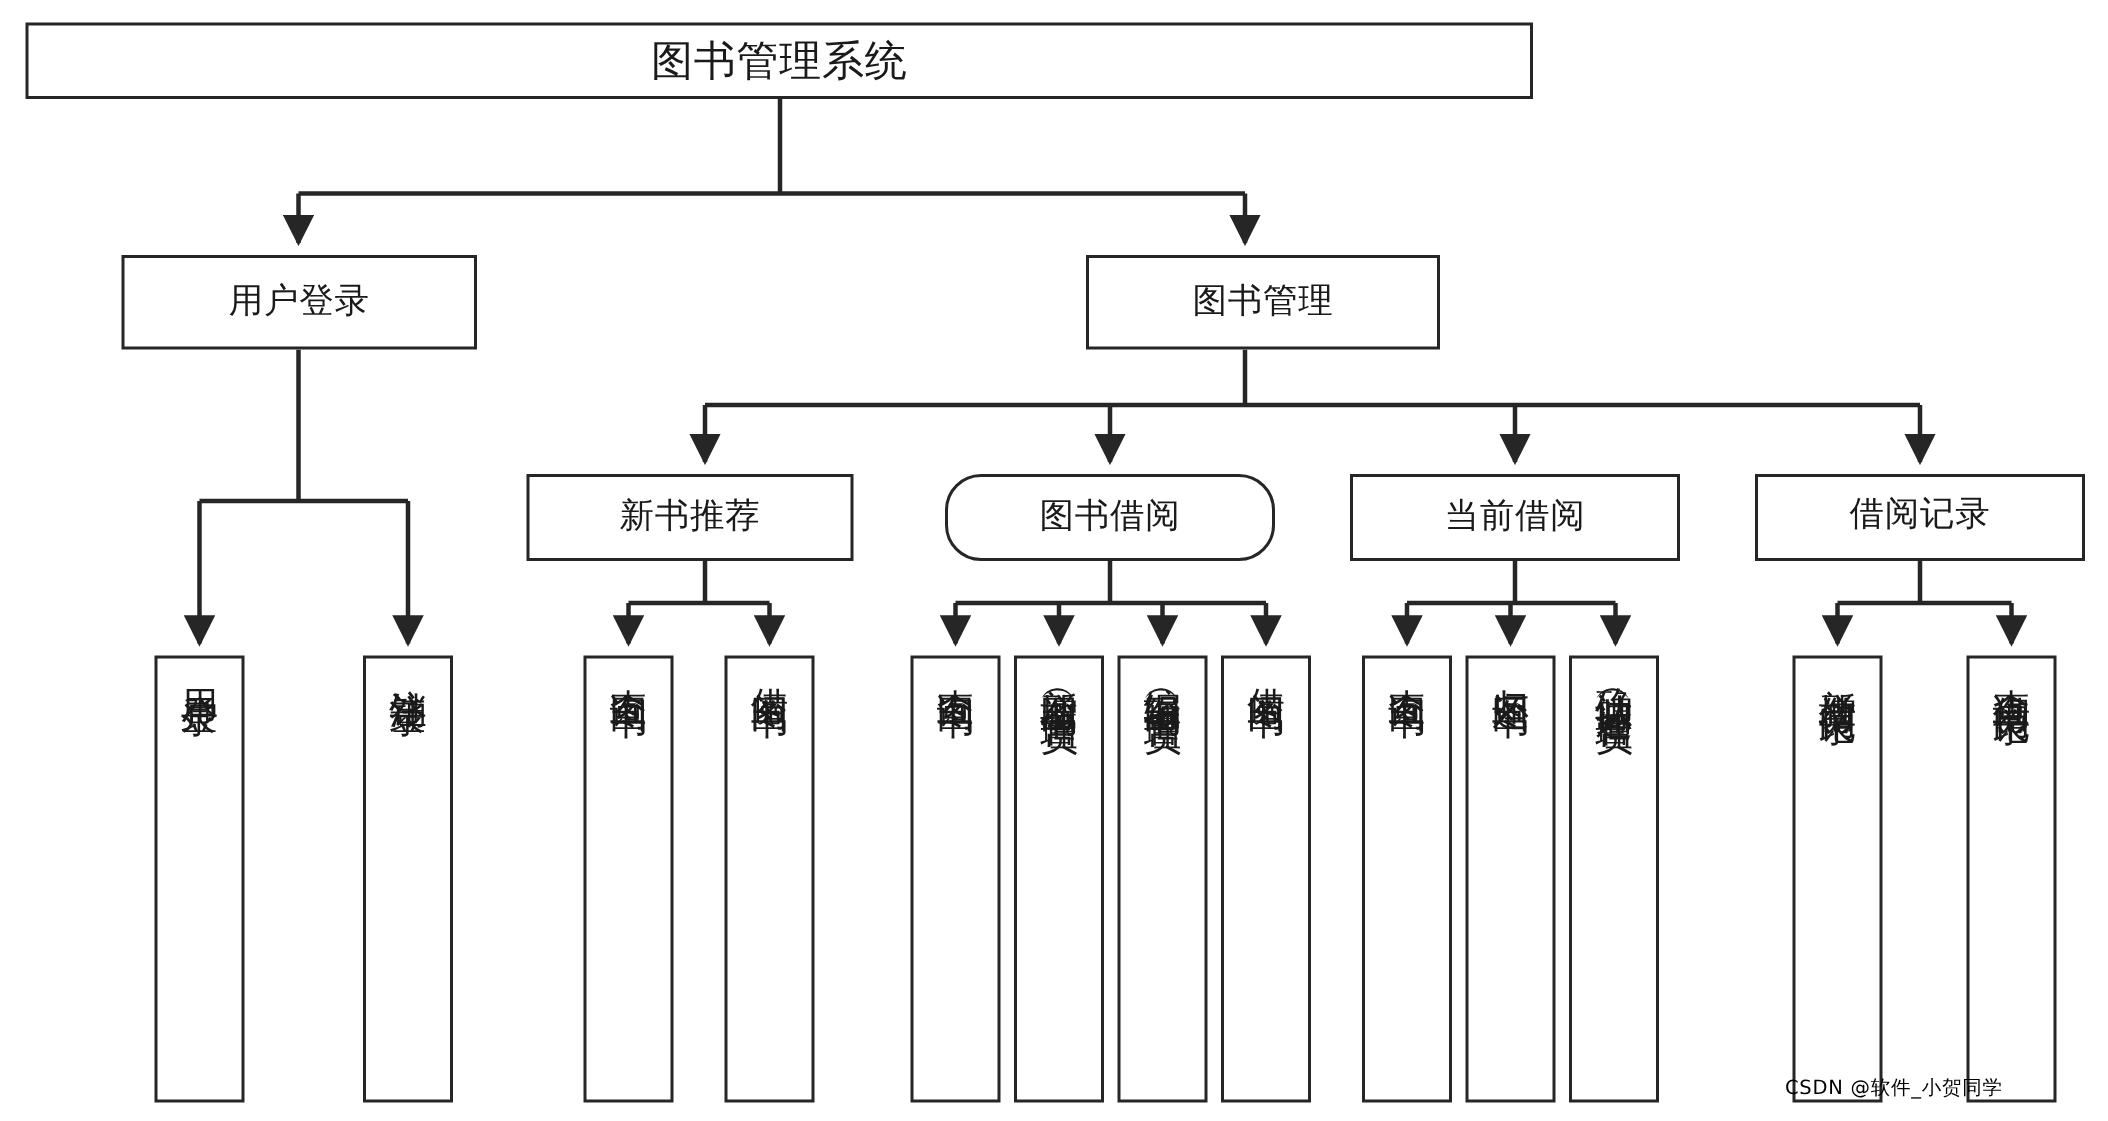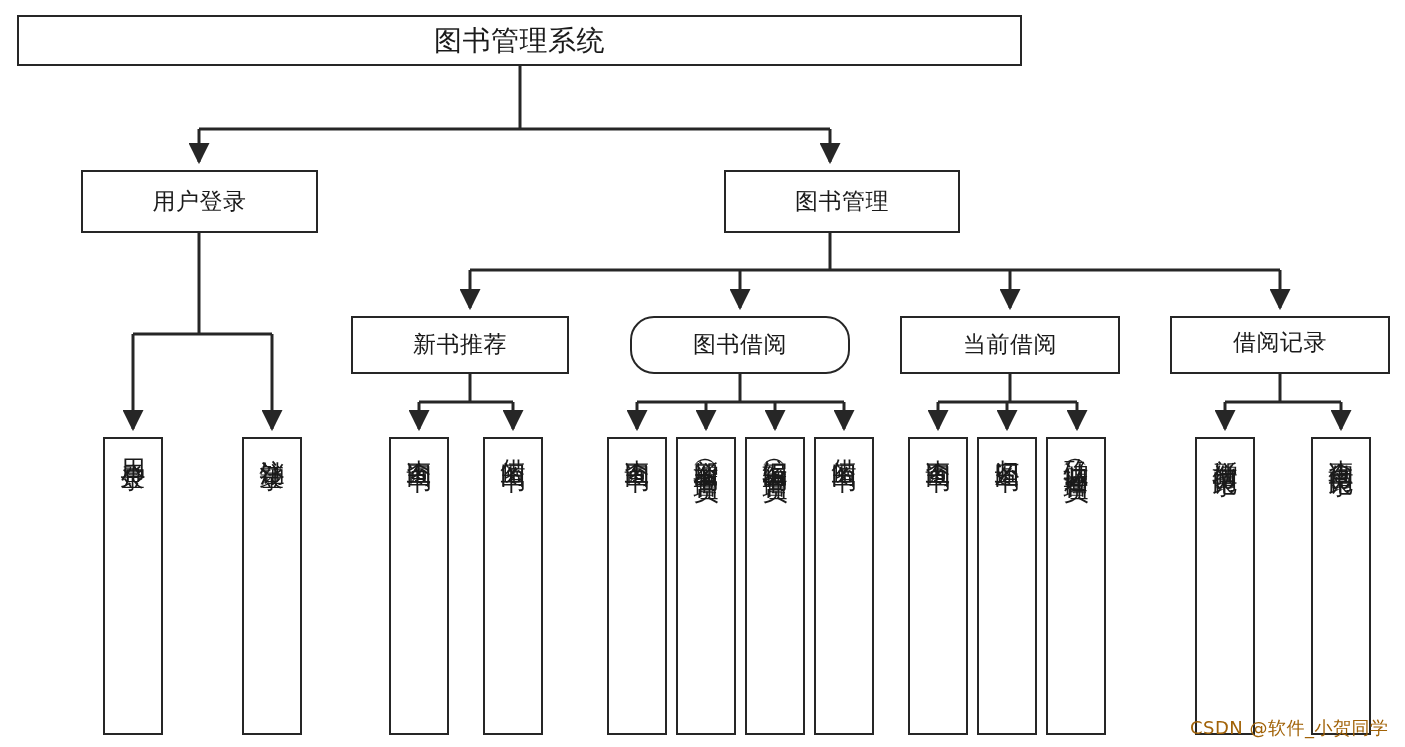--- a/index.html
+++ b/index.html
@@ -62,22 +62,22 @@
     text-orientation: upright;
     font-size: 25px;
     line-height: 1;
     letter-spacing: 3px;
     margin: 0 auto;
     white-space: nowrap;
   }
   
   #watermark {
     position: absolute;
-    color: #a16207;
-    font-size: 18px;
+    color: #000000;
+    font-size: 13px;
     letter-spacing: 0.5px;
     z-index: 5;
     white-space: nowrap;
     pointer-events: none;
   }
 </style>
 </head>
 <body>
 
 <div id="canvas">

